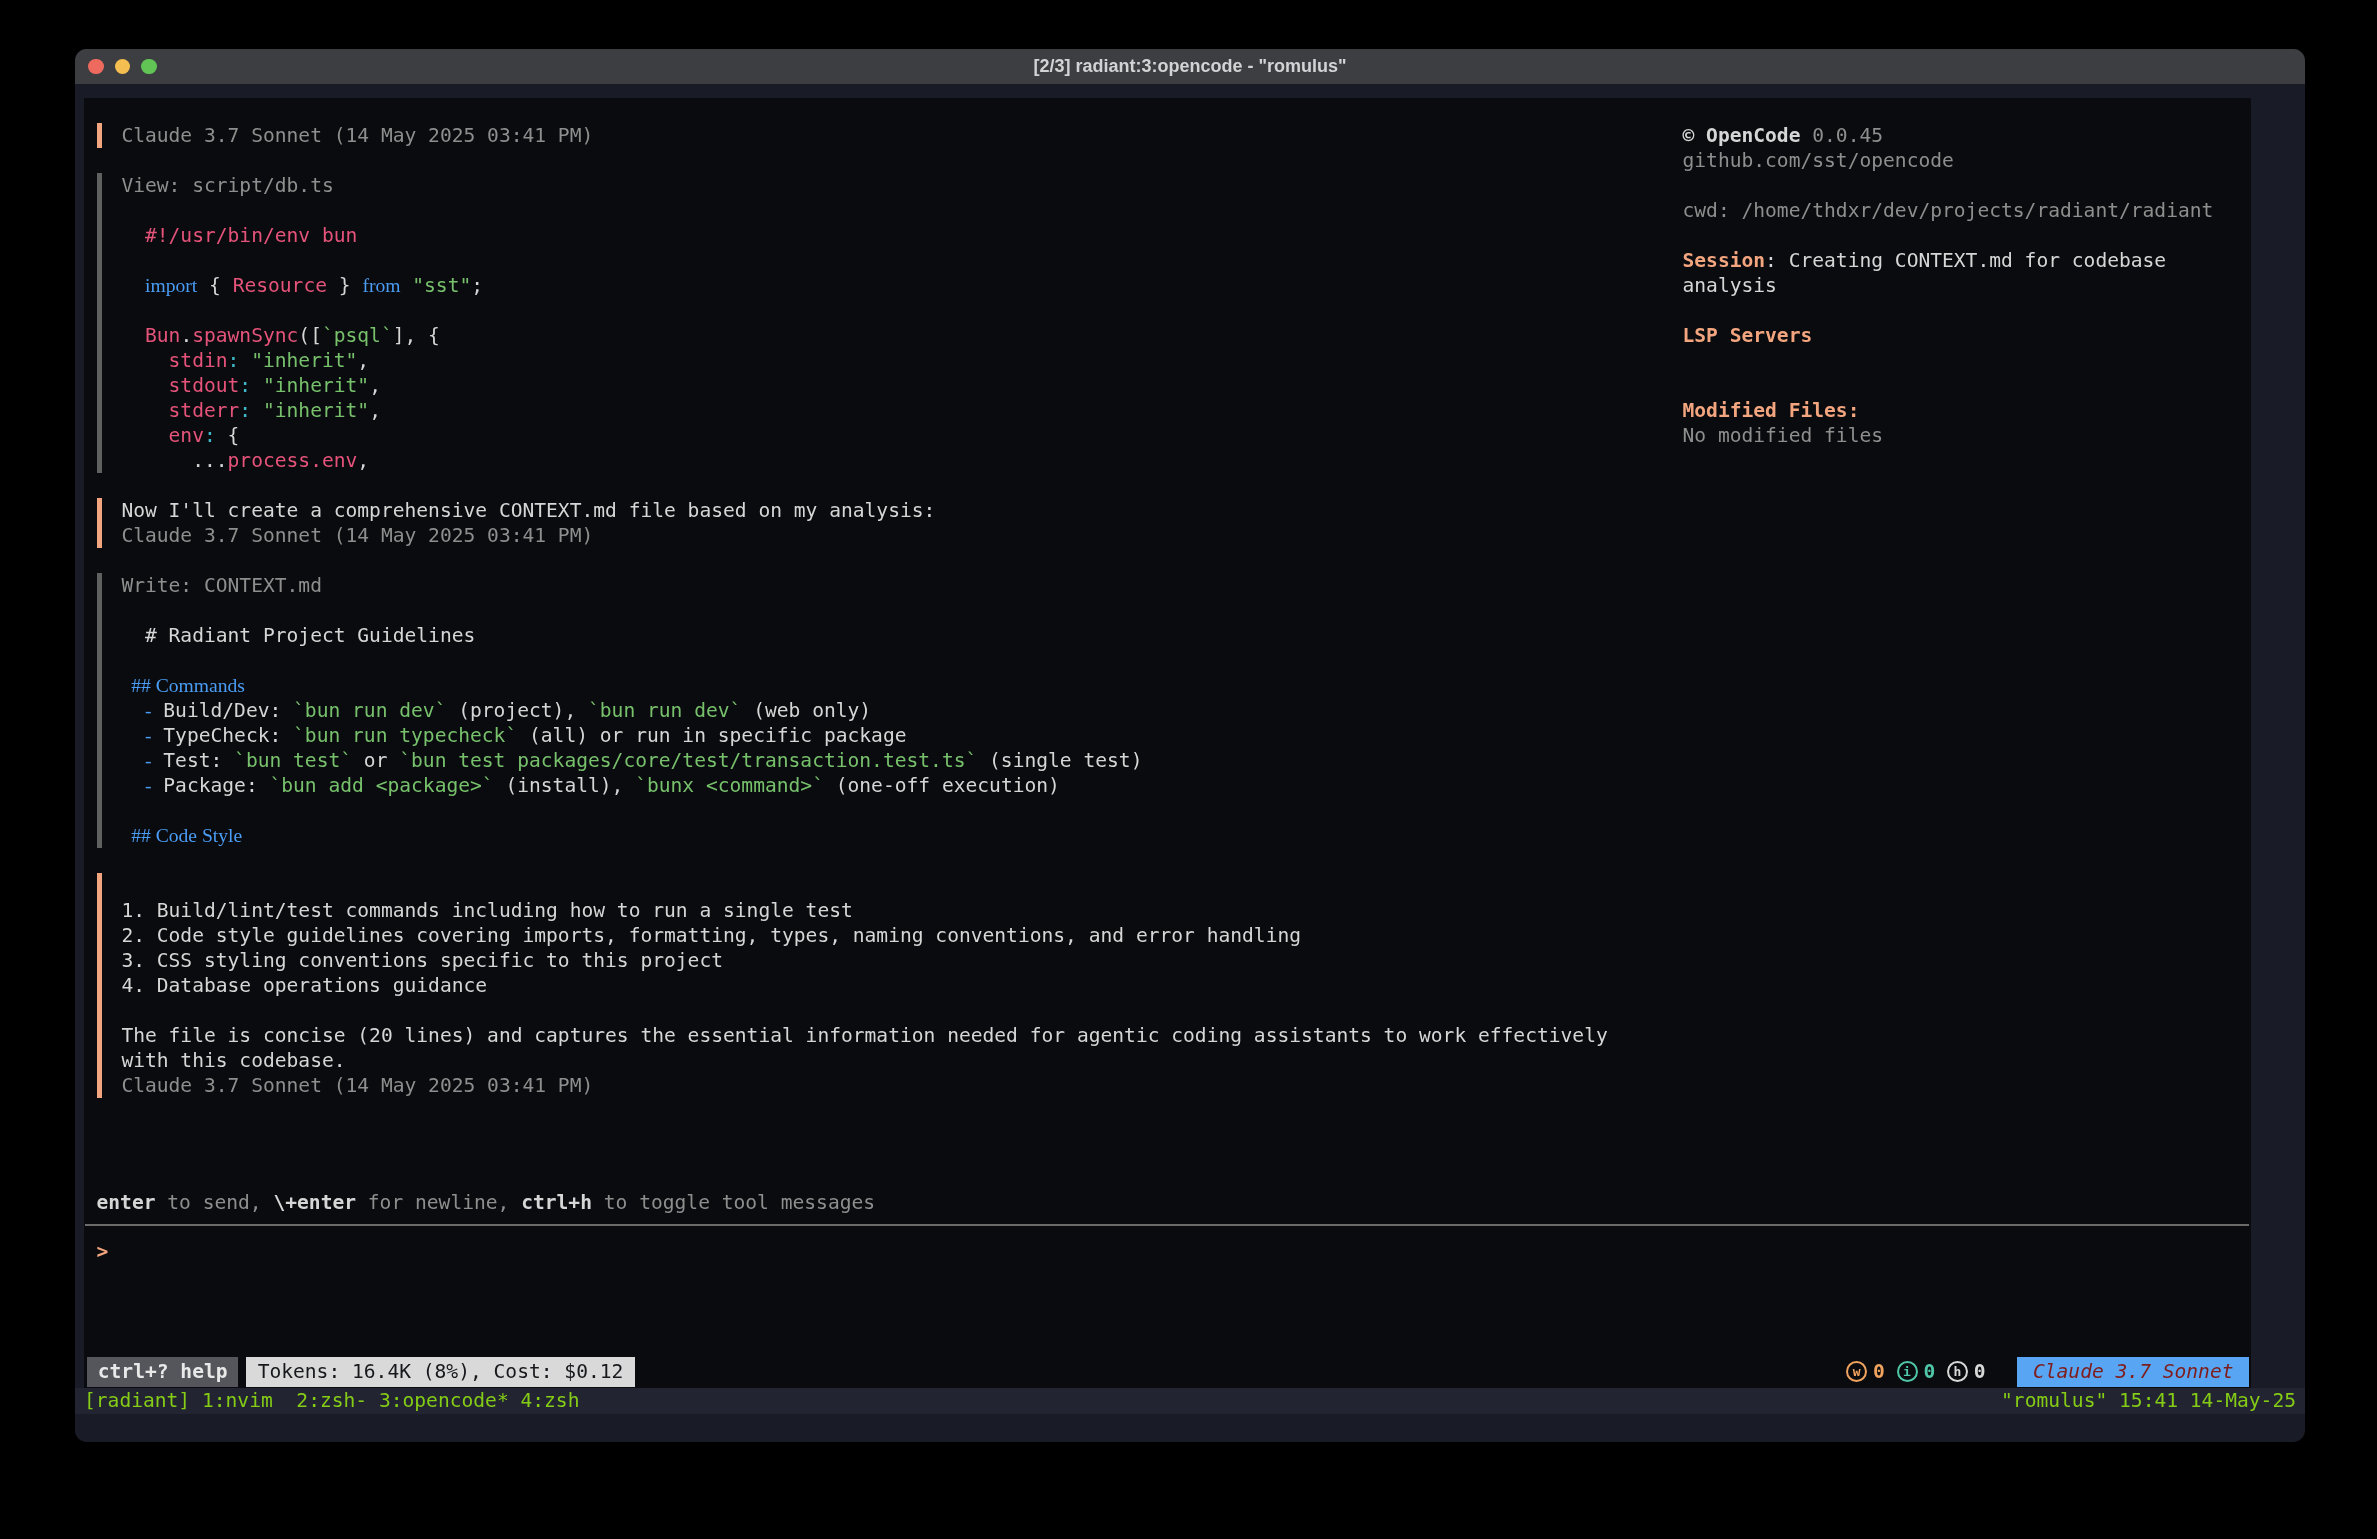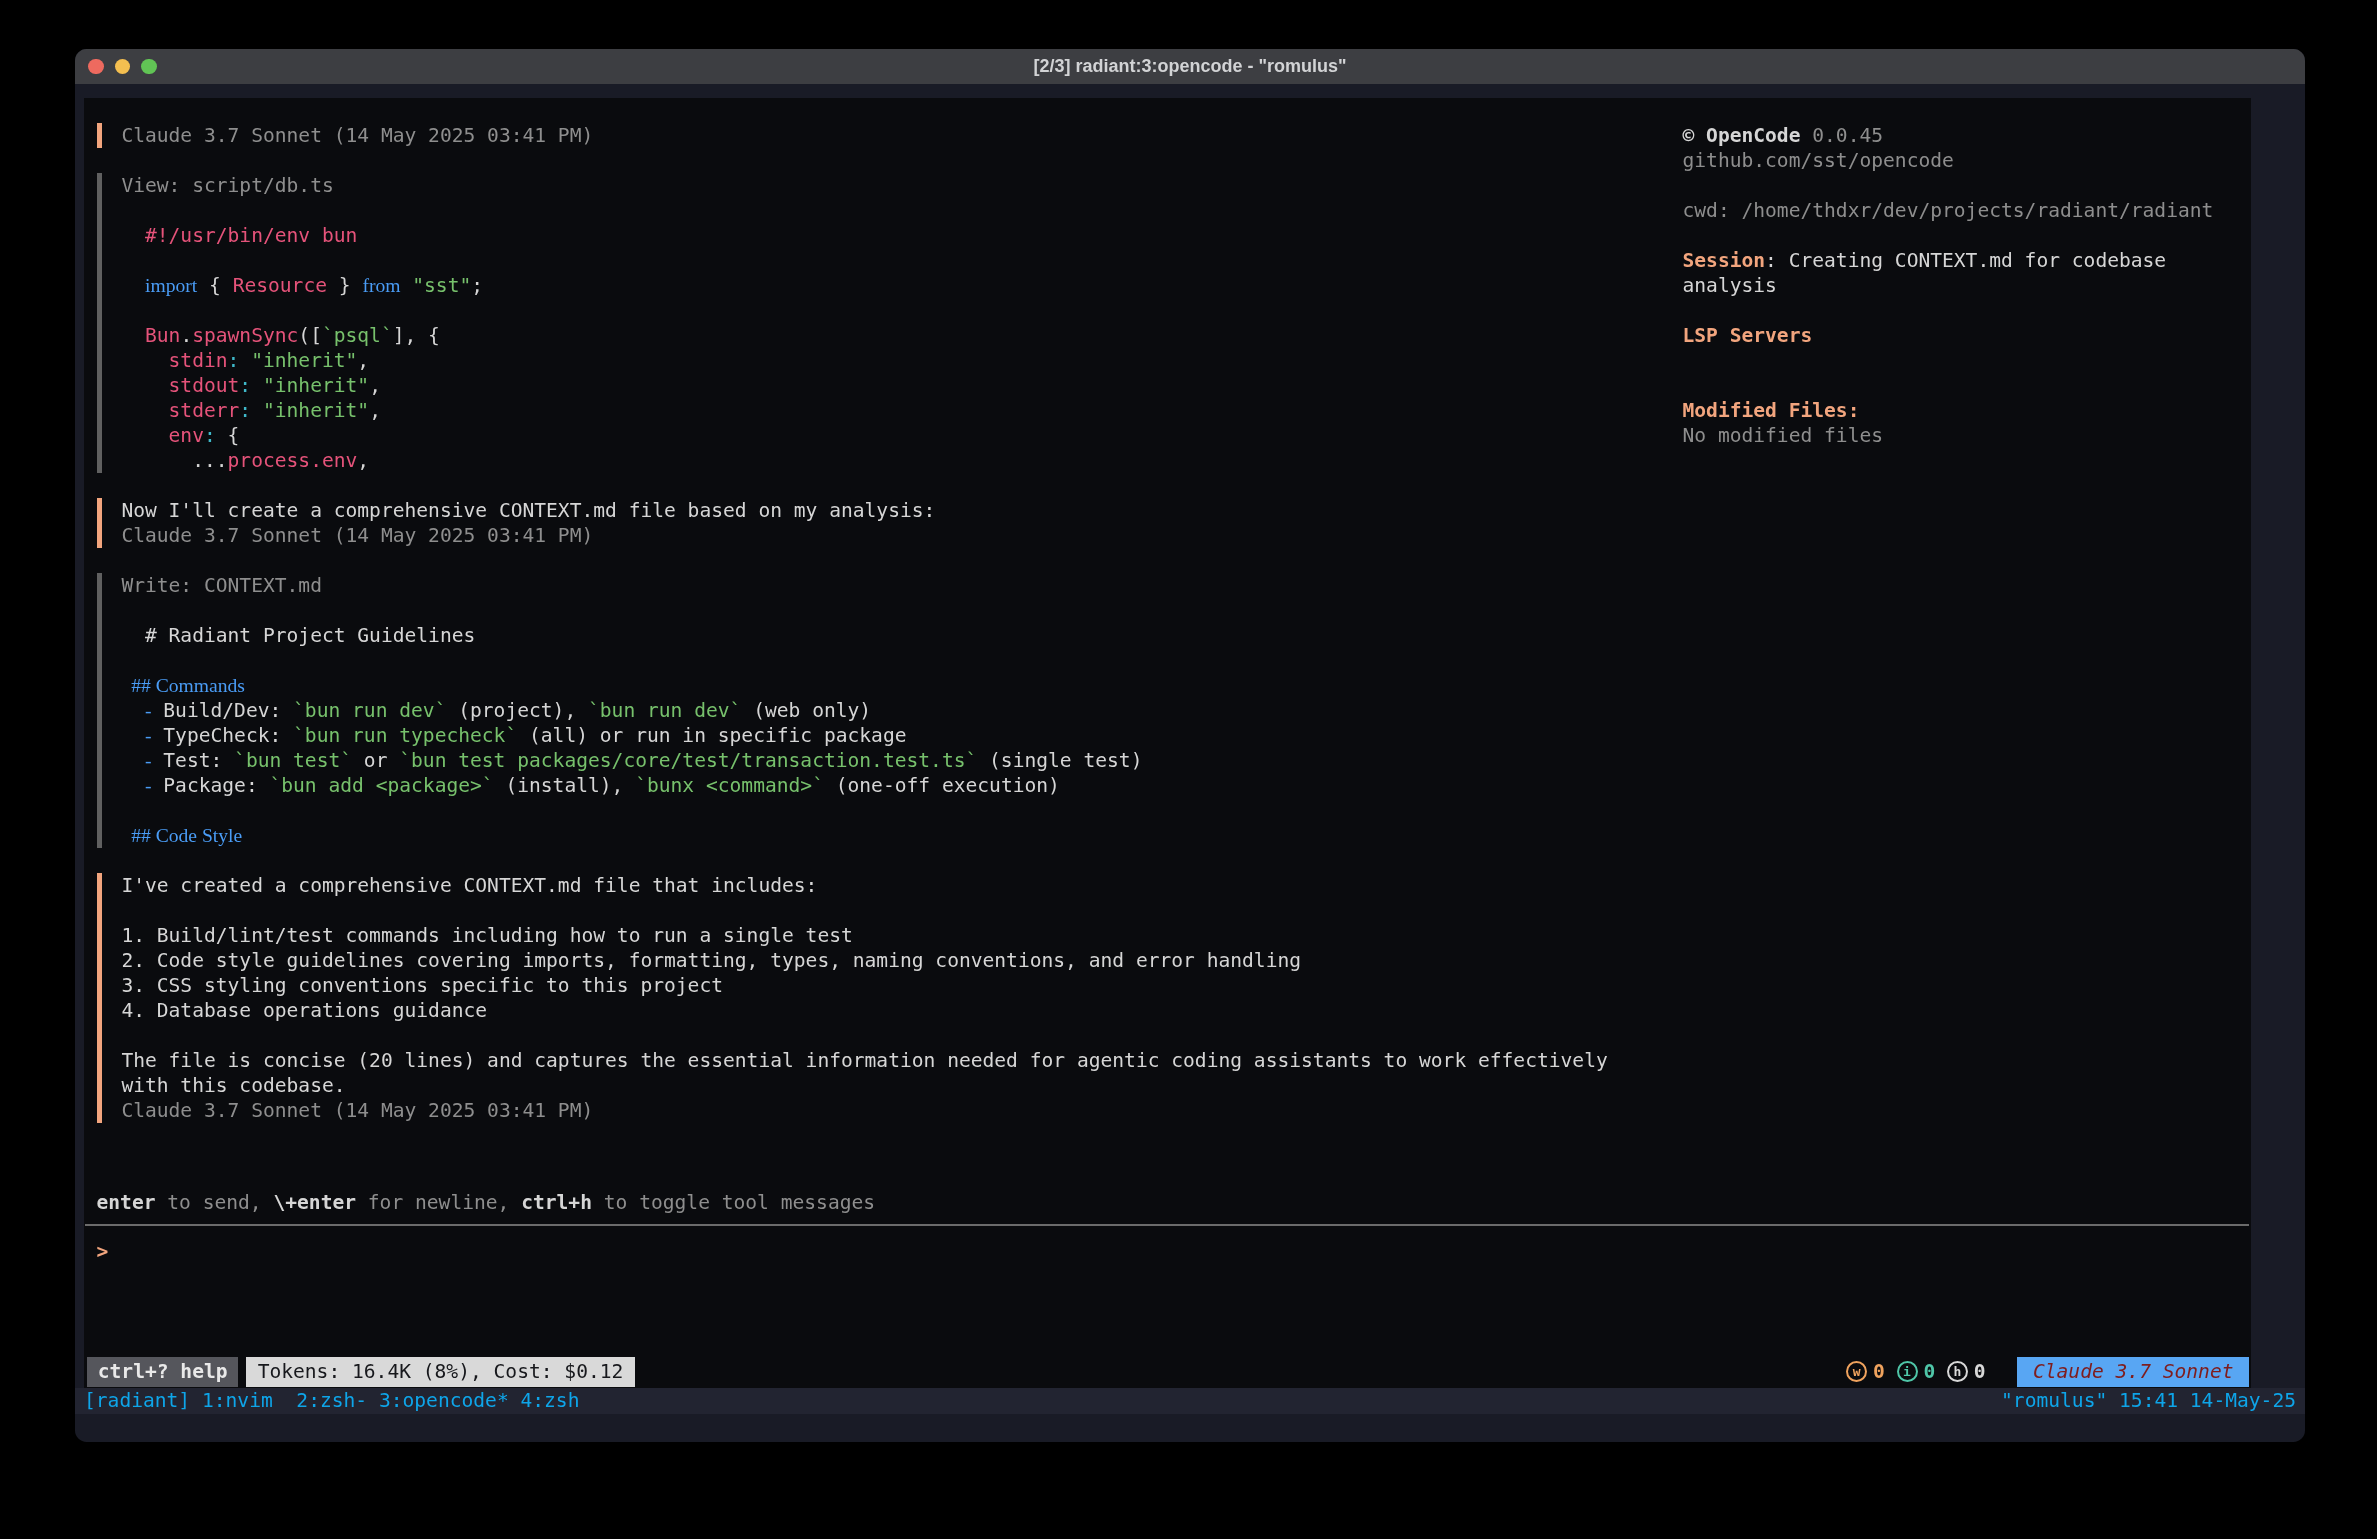--- a/index.html
+++ b/index.html
@@ -68,21 +68,21 @@
   .sb-right{margin-left:auto;display:flex;align-items:center;gap:11.7px;}
   .diag{display:flex;align-items:center;gap:5.9px;font-weight:700;}
   .diag-circle{
     width:21px;height:21px;border-radius:50%;border:2px solid currentColor;
     display:flex;align-items:center;justify-content:center;
     font-size:13px;font-weight:700;
   }
   .badge-model{background:var(--badge-blue);color:#7f1d1d;padding:0 15.7px;margin-left:20px;font-style:italic;}
   .tmuxbar{
     position:absolute;left:0;right:0;top:1339px;height:26px;background:var(--navy2);
-    color:#0ea5e9;font-size:19.6px;line-height:26px;display:flex;
+    color:#84cc16;font-size:19.6px;line-height:26px;display:flex;
     padding:0 9px;white-space:pre;
   }
   .tmux-right{margin-left:auto;}
 </style>
 </head>
 <body>
 
 <div class="window">
   <div class="titlebar">
     <div class="traffic">
@@ -137,21 +137,20 @@
             <div class="line"><span class="c-fg">  </span><span class="c-blue">-</span><span class="c-fg"> TypeCheck: </span><span class="c-green">`bun run typecheck`</span><span class="c-fg"> (all) or run in specific package</span></div>
             <div class="line"><span class="c-fg">  </span><span class="c-blue">-</span><span class="c-fg"> Test: </span><span class="c-green">`bun test`</span><span class="c-fg"> or </span><span class="c-green">`bun test packages/core/test/transaction.test.ts`</span><span class="c-fg"> (single test)</span></div>
             <div class="line"><span class="c-fg">  </span><span class="c-blue">-</span><span class="c-fg"> Package: </span><span class="c-green">`bun add &lt;package&gt;`</span><span class="c-fg"> (install), </span><span class="c-green">`bunx &lt;command&gt;`</span><span class="c-fg"> (one-off execution)</span></div>
             <div class="line"></div>
             <div class="line"><span class="c-blue">  ## Code Style</span></div>
           </div>
         </div>
         <div class="block">
           <div class="accent-bar accent-orange"></div>
           <div>
-            <div class="line"><span class="c-fg">I've created a comprehensive CONTEXT.md file that includes:</span></div>
             <div class="line"></div>
             <div class="line"><span class="c-fg">1. Build/lint/test commands including how to run a single test</span></div>
             <div class="line"><span class="c-fg">2. Code style guidelines covering imports, formatting, types, naming conventions, and error handling</span></div>
             <div class="line"><span class="c-fg">3. CSS styling conventions specific to this project</span></div>
             <div class="line"><span class="c-fg">4. Database operations guidance</span></div>
             <div class="line"></div>
             <div class="line"><span class="c-fg">The file is concise (20 lines) and captures the essential information needed for agentic coding assistants to work effectively</span></div>
             <div class="line"><span class="c-fg">with this codebase.</span></div>
             <div class="line"><span class="c-dim">Claude 3.7 Sonnet (14 May 2025 03:41 PM)</span></div>
           </div>

